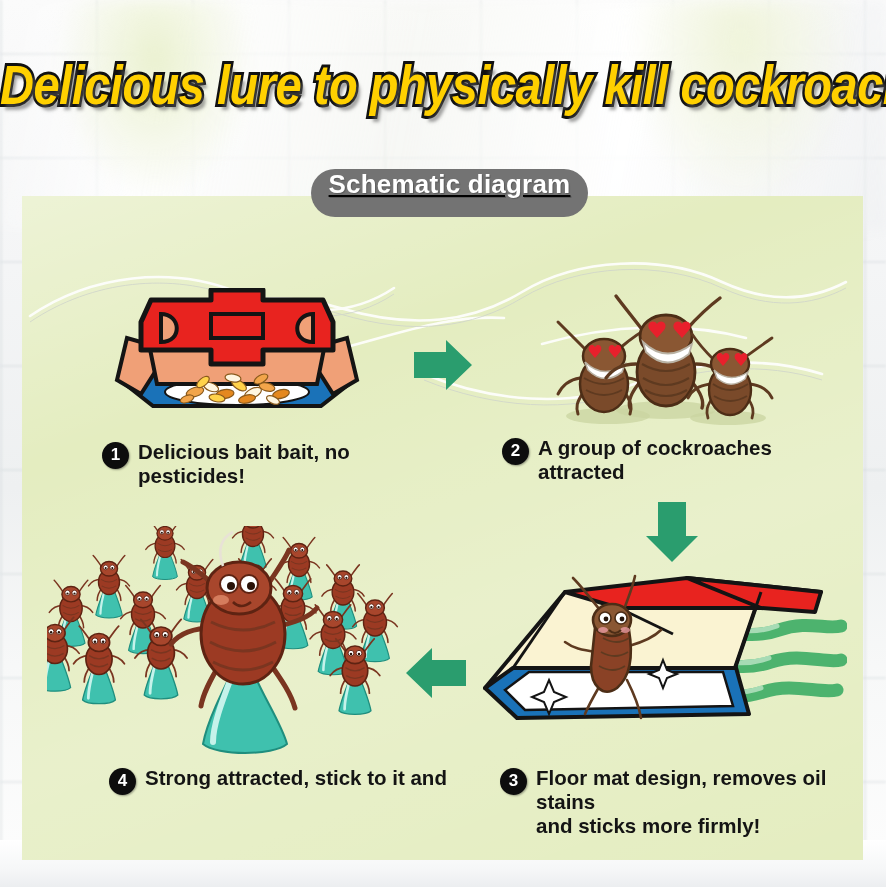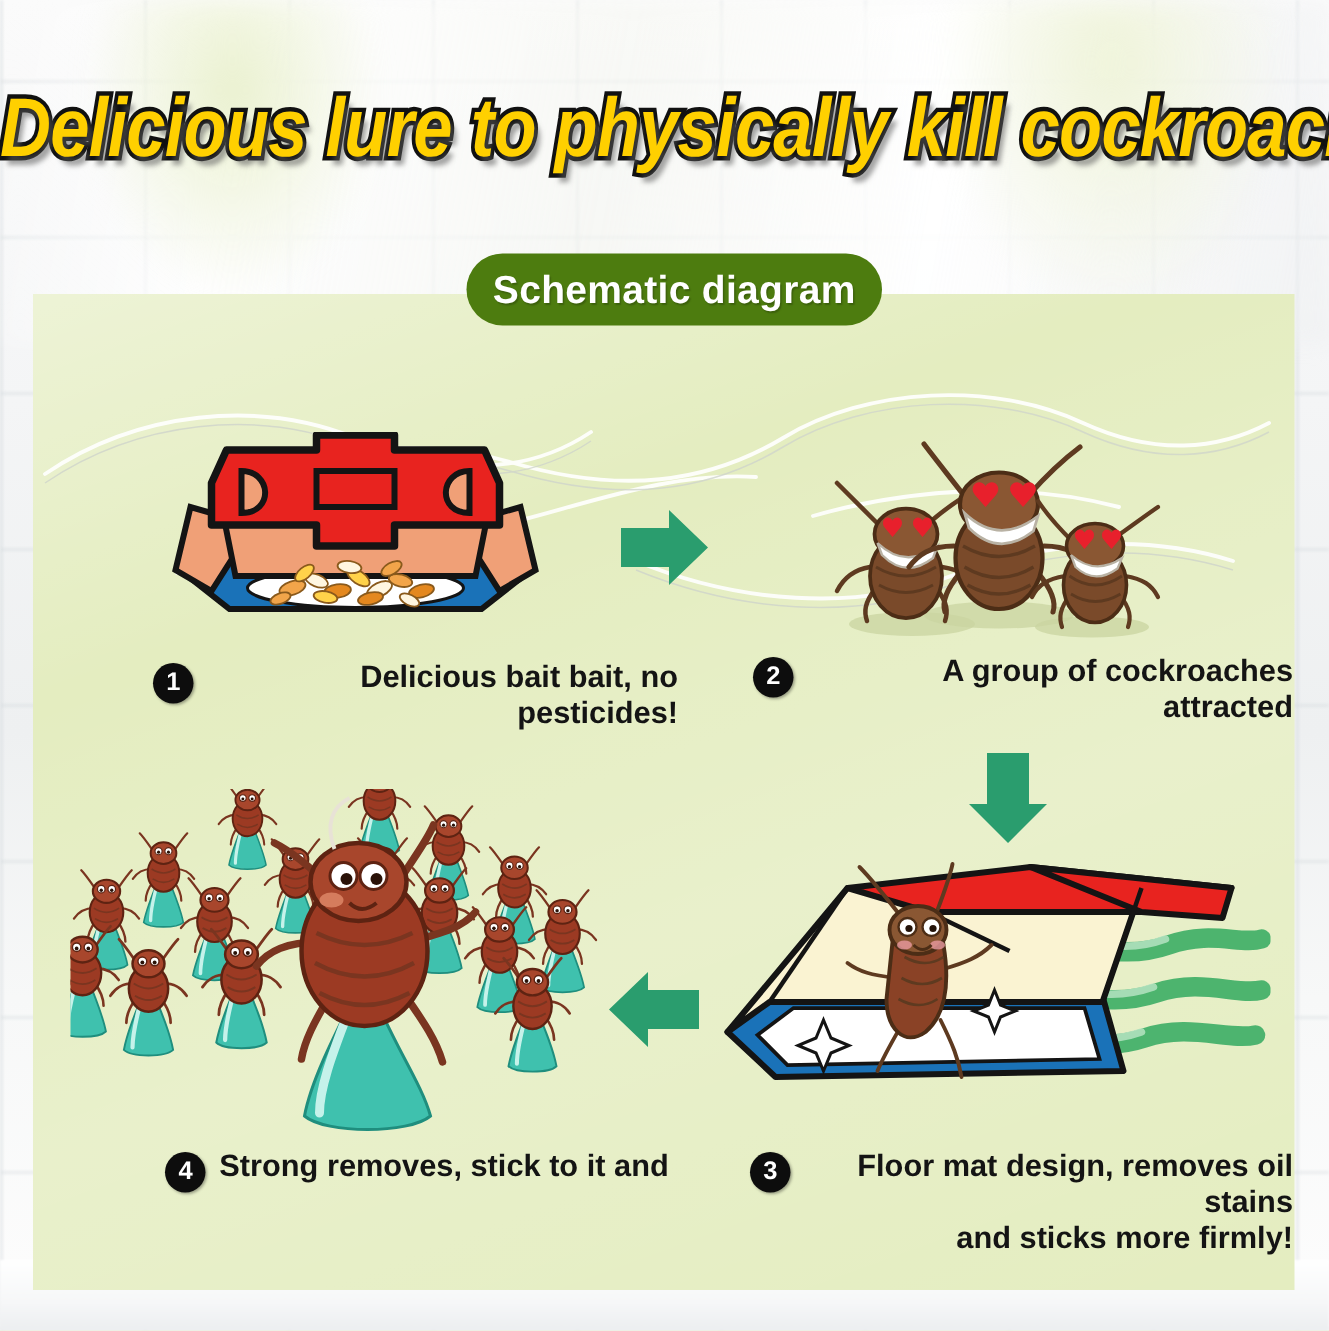--- a/index.html
+++ b/index.html
@@ -42,37 +42,37 @@
     transform:scaleY(1.18);transform-origin:center top;}
 
   
   #panel{position:absolute;left:22px;top:196px;width:841px;height:664px;
     background:#e4edc0;}
   #panel .wash{position:absolute;inset:0;
     background:linear-gradient(160deg, rgba(255,255,255,.35) 0%, rgba(255,255,255,0) 28%, rgba(255,255,255,.18) 60%, rgba(255,255,255,0) 100%);}
 
   
   #pill{position:absolute;left:311px;top:169px;width:277px;height:48px;
-    background:#4d7c0f;border-radius:26px;
-    display:flex;align-items:center;justify-content:center;}
+    background:#737373;border-radius:26px;
+    display:flex;align-items:flex-start;justify-content:center;text-decoration:underline;}
   #pill span{color:#fff;font-size:26px;font-weight:bold;letter-spacing:.2px;
     text-shadow:1px 1px 1px rgba(0,0,0,.22);}
 
   
   .wisps{position:absolute;left:0;top:0;width:841px;height:664px;pointer-events:none;}
 
   
   .art{position:absolute;}
   .cap{position:absolute;color:#141414;font-weight:bold;line-height:1.18;}
   .cap .row{display:flex;align-items:flex-start;justify-content:center;gap:9px;}
   .badge{flex:0 0 auto;width:27px;height:27px;border-radius:50%;
     background:#0d0d0d;color:#fff;font-size:17px;font-weight:bold;
     display:flex;align-items:center;justify-content:center;
     box-shadow:1px 1px 2px rgba(0,0,0,.35);margin-top:2px;}
-  .captxt{text-align:right;font-size:20.5px;}
+  .captxt{text-align:left;font-size:20.5px;}
 
   
   .arrow{position:absolute;}
 </style>
 </head>
 <body>
 
 <div id="bg">
   <div class="tiles"></div>
   <div class="sheen"></div>
@@ -450,21 +450,21 @@
         <div>Floor mat design, removes oil stains</div>
         <div>and sticks more firmly!</div>
       </div>
     </div>
   </div>
 
   <div class="cap" style="left:76px;top:570px;width:360px;">
     <div class="row">
       <div class="badge">4</div>
       <div class="captxt">
-        <div>Strong removes, stick to it and</div>
+        <div>Strong attracted, stick to it and</div>
       </div>
     </div>
   </div>
 </div>
 
 <div id="pill">
   <span>Schematic diagram</span>
 </div>
 
 </body></html>

